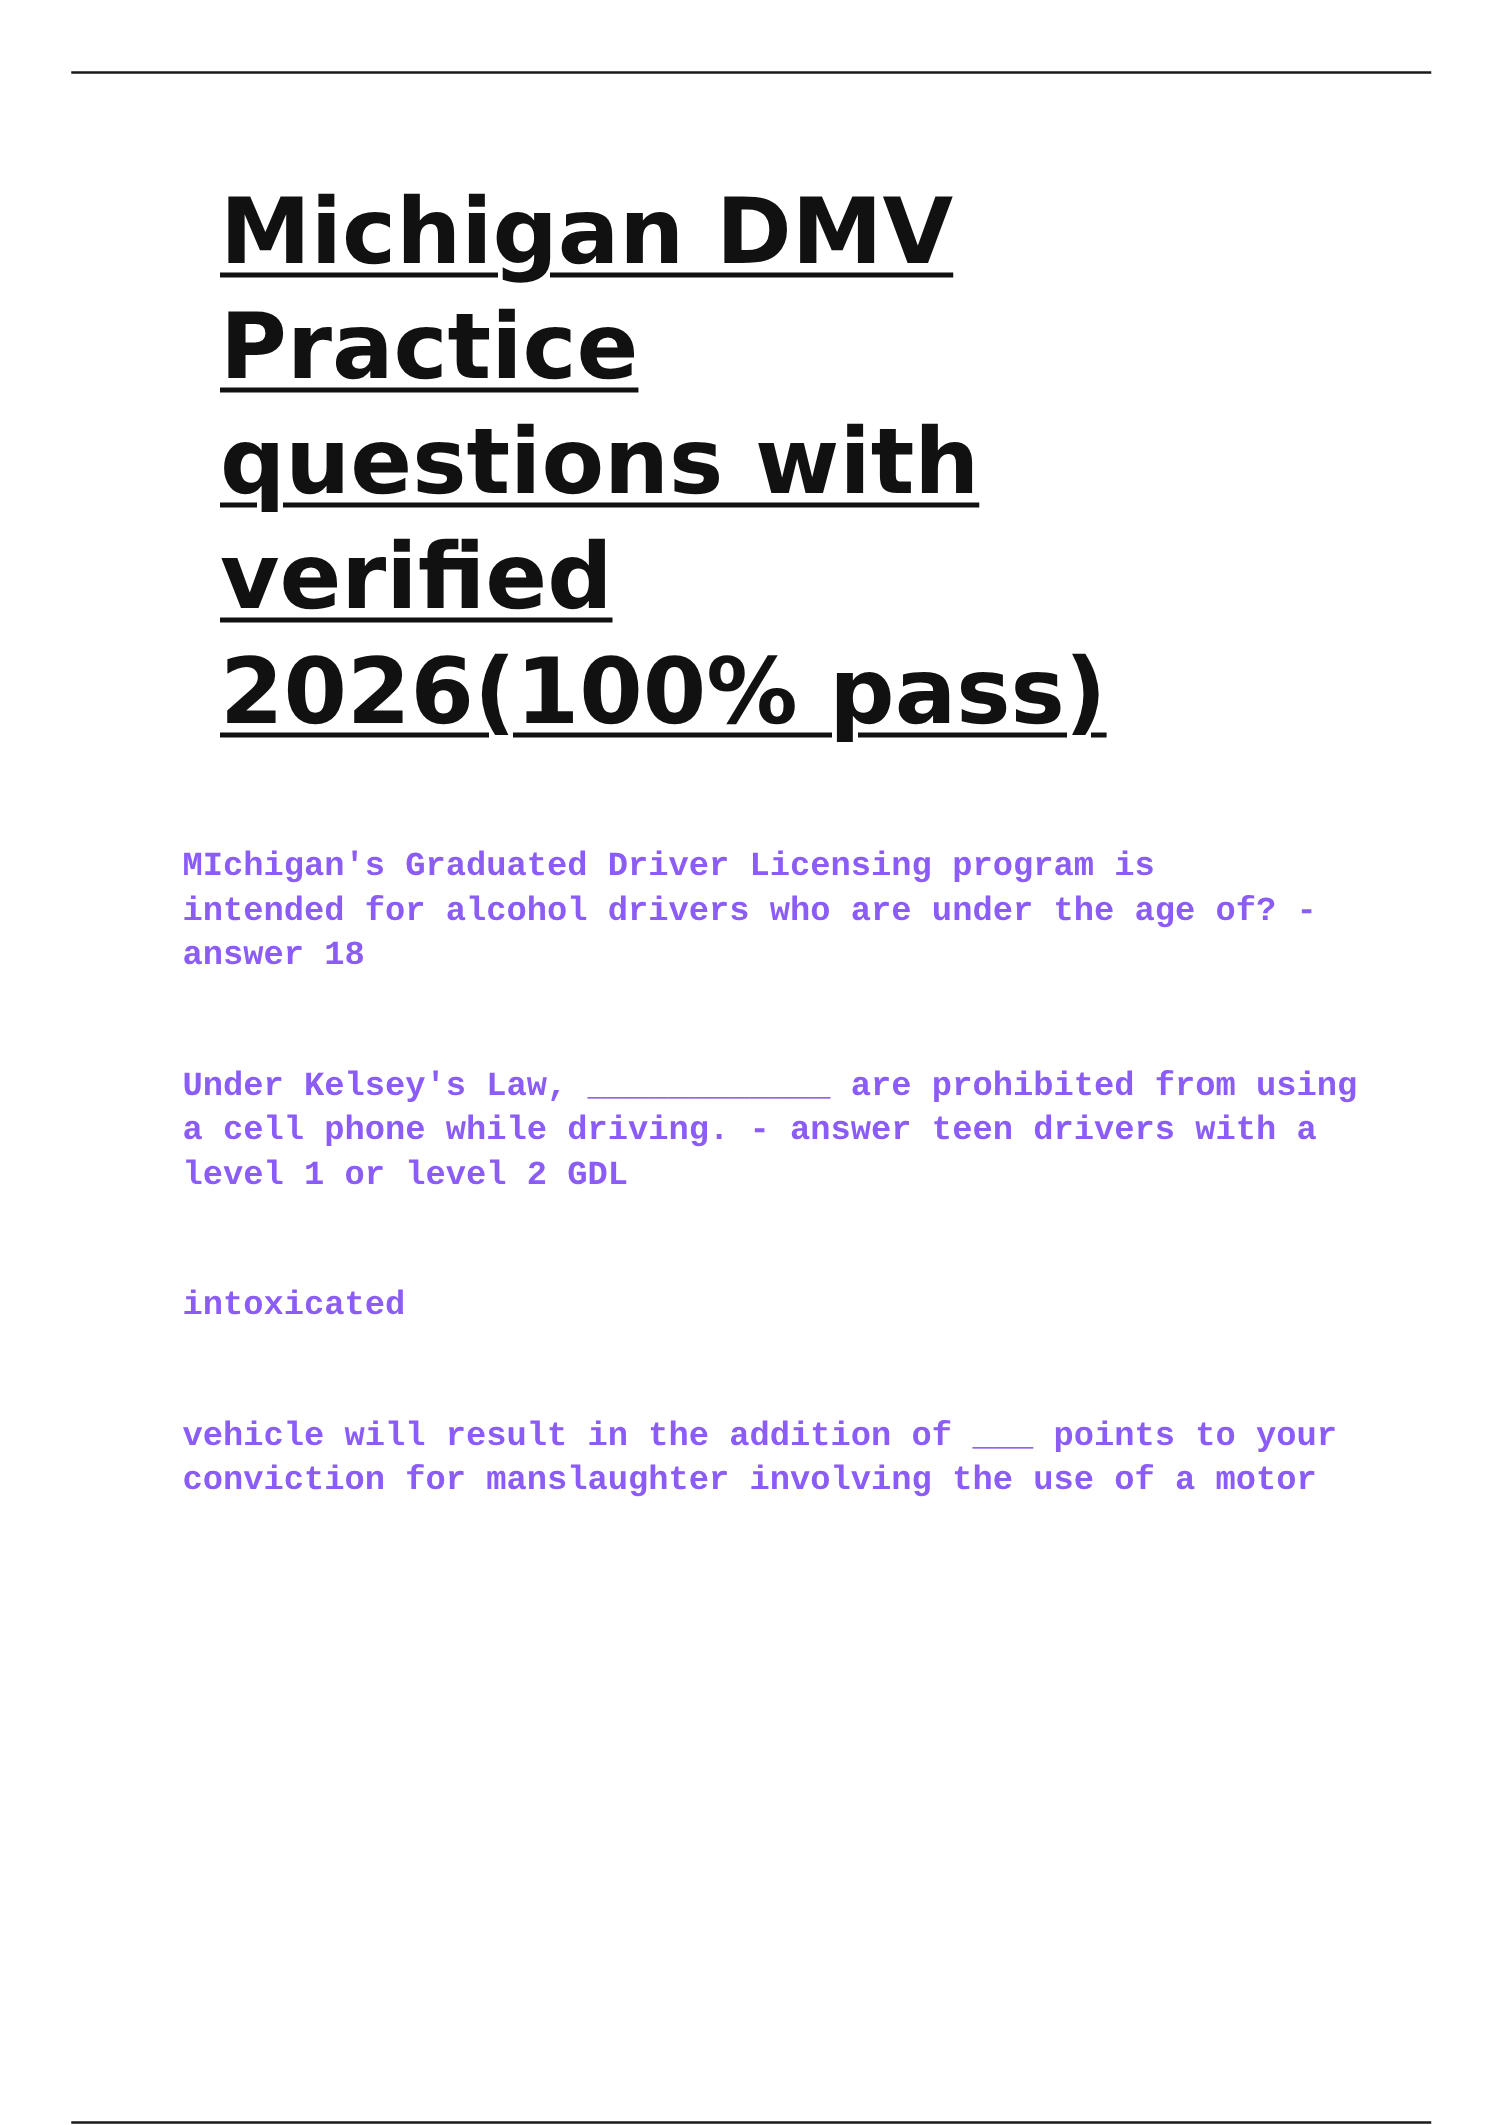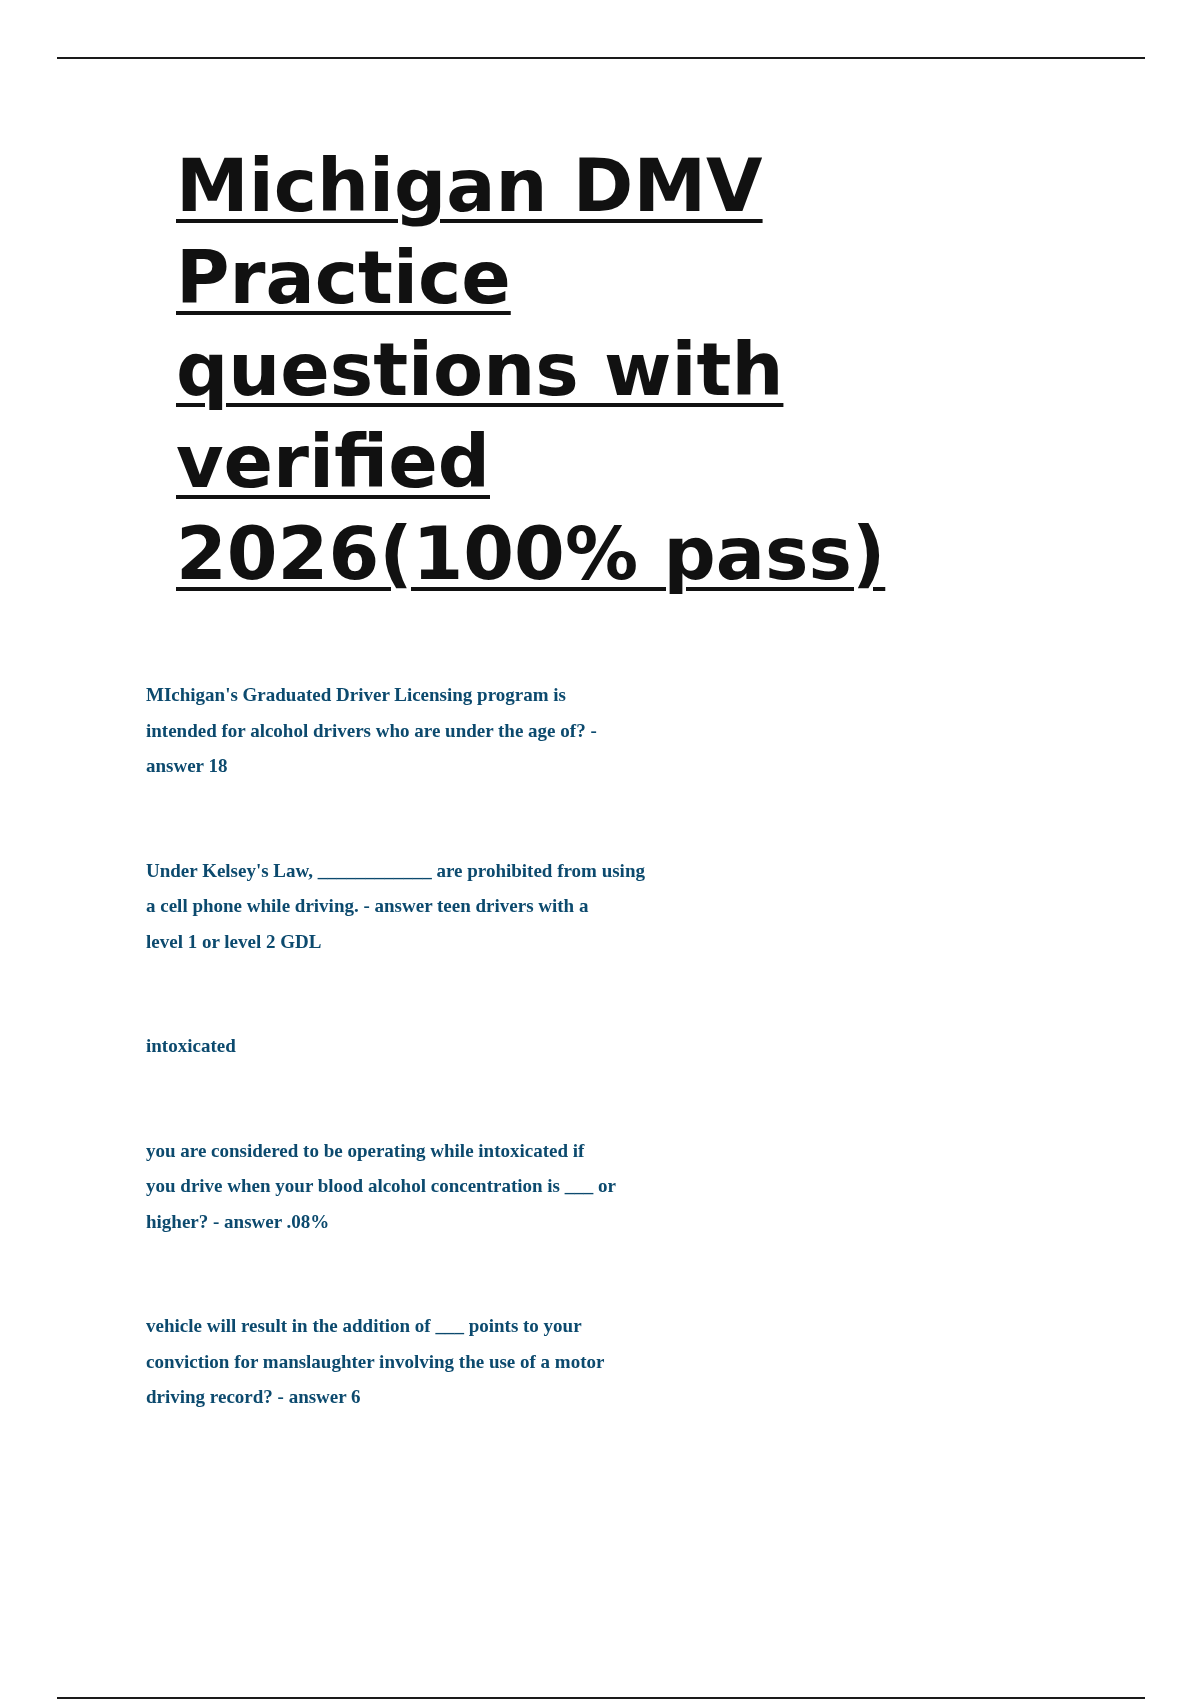--- a/index.html
+++ b/index.html
@@ -45,25 +45,25 @@
     }
     .title-line span {
       text-decoration: underline;
       text-decoration-thickness: 4px;
       text-underline-offset: 8px;
     }
     .qa-list {
       margin-top: 77px;
     }
     .qa-item {
-      font-family: Liberation Serif, serif;
+      font-family: Liberation Mono, monospace;
       font-weight: bold;
-      font-size: 19px;
+      font-size: 27px;
       line-height: 35.5px;
-      color: #0c4a6e;
+      color: #8b5cf6;
       margin-bottom: 69px;
     }
     .qa-line {
       display: block;
       white-space: pre;
     }
   </style>
 </head>
 <body>
 
@@ -86,27 +86,21 @@
     <div class="qa-item">
       <span class="qa-line">Under Kelsey's Law, ____________ are prohibited from using</span>
       <span class="qa-line">a cell phone while driving. - answer teen drivers with a</span>
       <span class="qa-line">level 1 or level 2 GDL</span>
     </div>
 
     <div class="qa-item">
       <span class="qa-line">intoxicated</span>
     </div>
 
-    <div class="qa-item">
-      <span class="qa-line">you are considered to be operating while intoxicated if</span>
-      <span class="qa-line">you drive when your blood alcohol concentration is ___ or</span>
-      <span class="qa-line">higher? - answer .08%</span>
-    </div>
 
     <div class="qa-item">
       <span class="qa-line">vehicle will result in the addition of ___ points to your</span>
       <span class="qa-line">conviction for manslaughter involving the use of a motor</span>
-      <span class="qa-line">driving record? - answer 6</span>
     </div>
   </div>
 </div>
 
 <div class="rule bottom"></div>
 
 </body></html>

